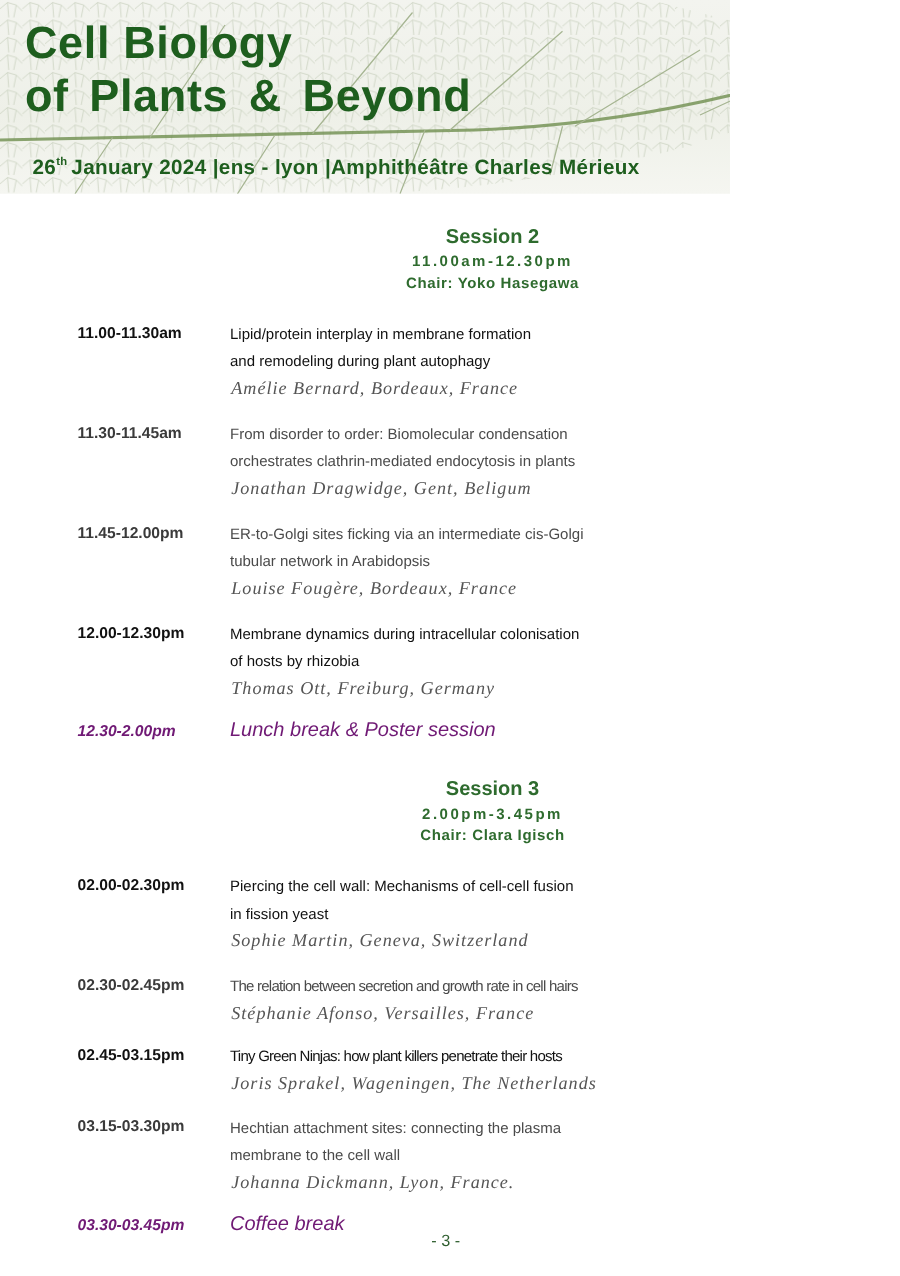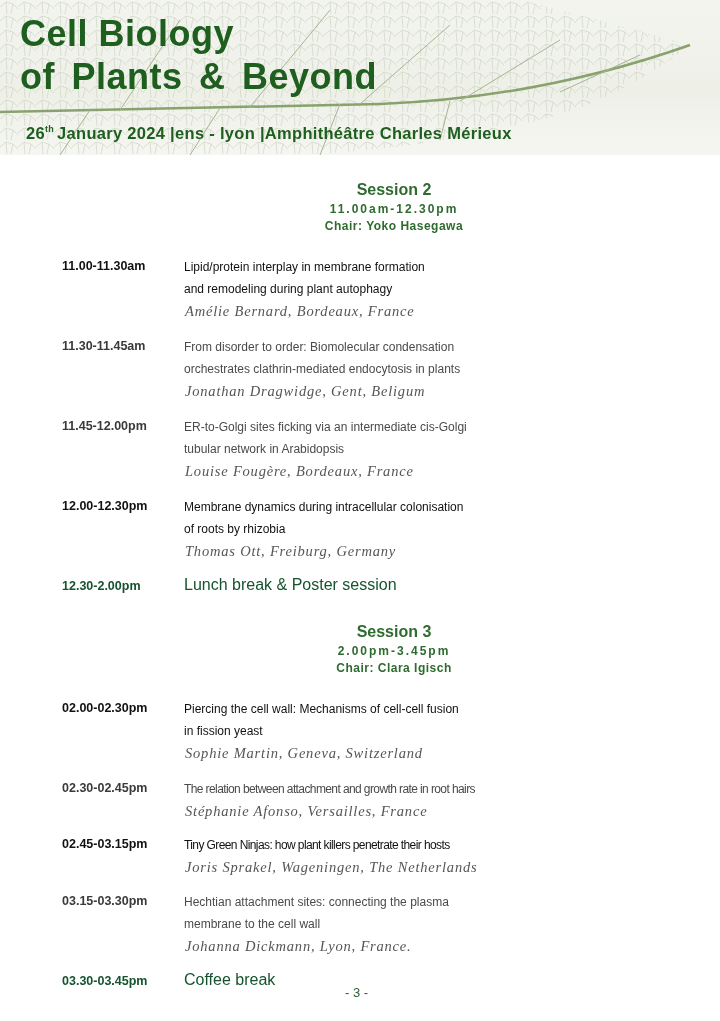--- a/index.html
+++ b/index.html
@@ -3,21 +3,21 @@
 <meta charset="utf-8">
 <style>
   html, body { margin: 0; padding: 0; }
   body {
     width: 720px; height: 1021px; overflow: hidden;
     background: #ffffff;
     font-family: "Liberation Sans", sans-serif;
     position: relative;
   }
   .banner {
-    position: absolute; left: 0; top: 0; width: 720px; height: 155px;
+    position: absolute; left: 0; top: 0; width: 584px; height: 155px;
     overflow: hidden;
     background: linear-gradient(180deg, #f3f4ef 0%, #eef0e8 60%, #f5f6f1 100%);
   }
   .banner svg.leaf { position: absolute; left: 0; top: 0; }
   .banner-title {
     position: absolute; left: 20px; top: 12px;
     color: #1e5e1e; font-weight: bold; font-size: 36px; line-height: 43px;
     letter-spacing: 0.5px;
   }
   .banner-title .l2 { word-spacing: 6px; }
@@ -41,21 +41,21 @@
   .talk .title {
     margin-left: 122px; font-size: 12px; line-height: 22px; color: #111;
   }
   .talk.grey .title { color: #4a4a4a; }
   .talk.grey .time { color: #3a3a3a; }
   .talk .speaker {
     margin-left: 123px; font-family: "Liberation Serif", serif; font-style: italic;
     font-size: 14.5px; line-height: 22px; color: #555; letter-spacing: 0.8px;
   }
   .talk .title.cond { letter-spacing: -0.6px; }
-  .break { position: absolute; left: 62px; color: #14532d; white-space: nowrap; }
+  .break { position: absolute; left: 62px; color: #701a75; white-space: nowrap; font-style: italic; }
   .break .time { font-size: 12.5px; font-weight: bold; display: inline-block; width: 122px; }
   .break .label { font-size: 16px; }
   .page-num { position: absolute; left: 345px; top: 985px; color: #2e5e2e; font-size: 13px; }
 </style>
 </head>
 <body>
 
 <div class="banner">
   <svg class="leaf" width="720" height="155" viewBox="0 0 720 155">
     <defs>
@@ -100,21 +100,21 @@
 <div class="talk grey" style="top:416px;">
   <div class="time">11.45-12.00pm</div>
   <div class="title">ER-to-Golgi sites ficking via an intermediate cis-Golgi</div>
   <div class="title">tubular network in  Arabidopsis</div>
   <div class="speaker">Louise Fougère, Bordeaux,  France</div>
 </div>
 
 <div class="talk" style="top:496px;">
   <div class="time">12.00-12.30pm</div>
   <div class="title">Membrane dynamics during intracellular colonisation</div>
-  <div class="title">of roots by rhizobia</div>
+  <div class="title">of hosts by rhizobia</div>
   <div class="speaker">Thomas Ott, Freiburg, Germany</div>
 </div>
 
 <div class="break" style="top:576px;">
   <span class="time">12.30-2.00pm</span><span class="label">Lunch break &amp; Poster session</span>
 </div>
 
 <div class="session-head" style="top:622px;">
   <div class="name">Session 3</div>
   <div class="time">2.00pm-3.45pm</div>
@@ -123,21 +123,21 @@
 
 <div class="talk" style="top:698px;">
   <div class="time">02.00-02.30pm</div>
   <div class="title">Piercing the cell wall: Mechanisms of cell-cell fusion</div>
   <div class="title">in fission  yeast</div>
   <div class="speaker">Sophie Martin, Geneva,  Switzerland</div>
 </div>
 
 <div class="talk grey" style="top:778px;">
   <div class="time">02.30-02.45pm</div>
-  <div class="title cond">The relation between attachment and growth rate in root hairs</div>
+  <div class="title cond">The relation between secretion and growth rate in cell hairs</div>
   <div class="speaker">Stéphanie Afonso, Versailles, France</div>
 </div>
 
 <div class="talk" style="top:834px;">
   <div class="time">02.45-03.15pm</div>
   <div class="title cond">Tiny Green Ninjas: how  plant killers penetrate their  hosts</div>
   <div class="speaker">Joris Sprakel, Wageningen,  The  Netherlands</div>
 </div>
 
 <div class="talk grey" style="top:891px;">

